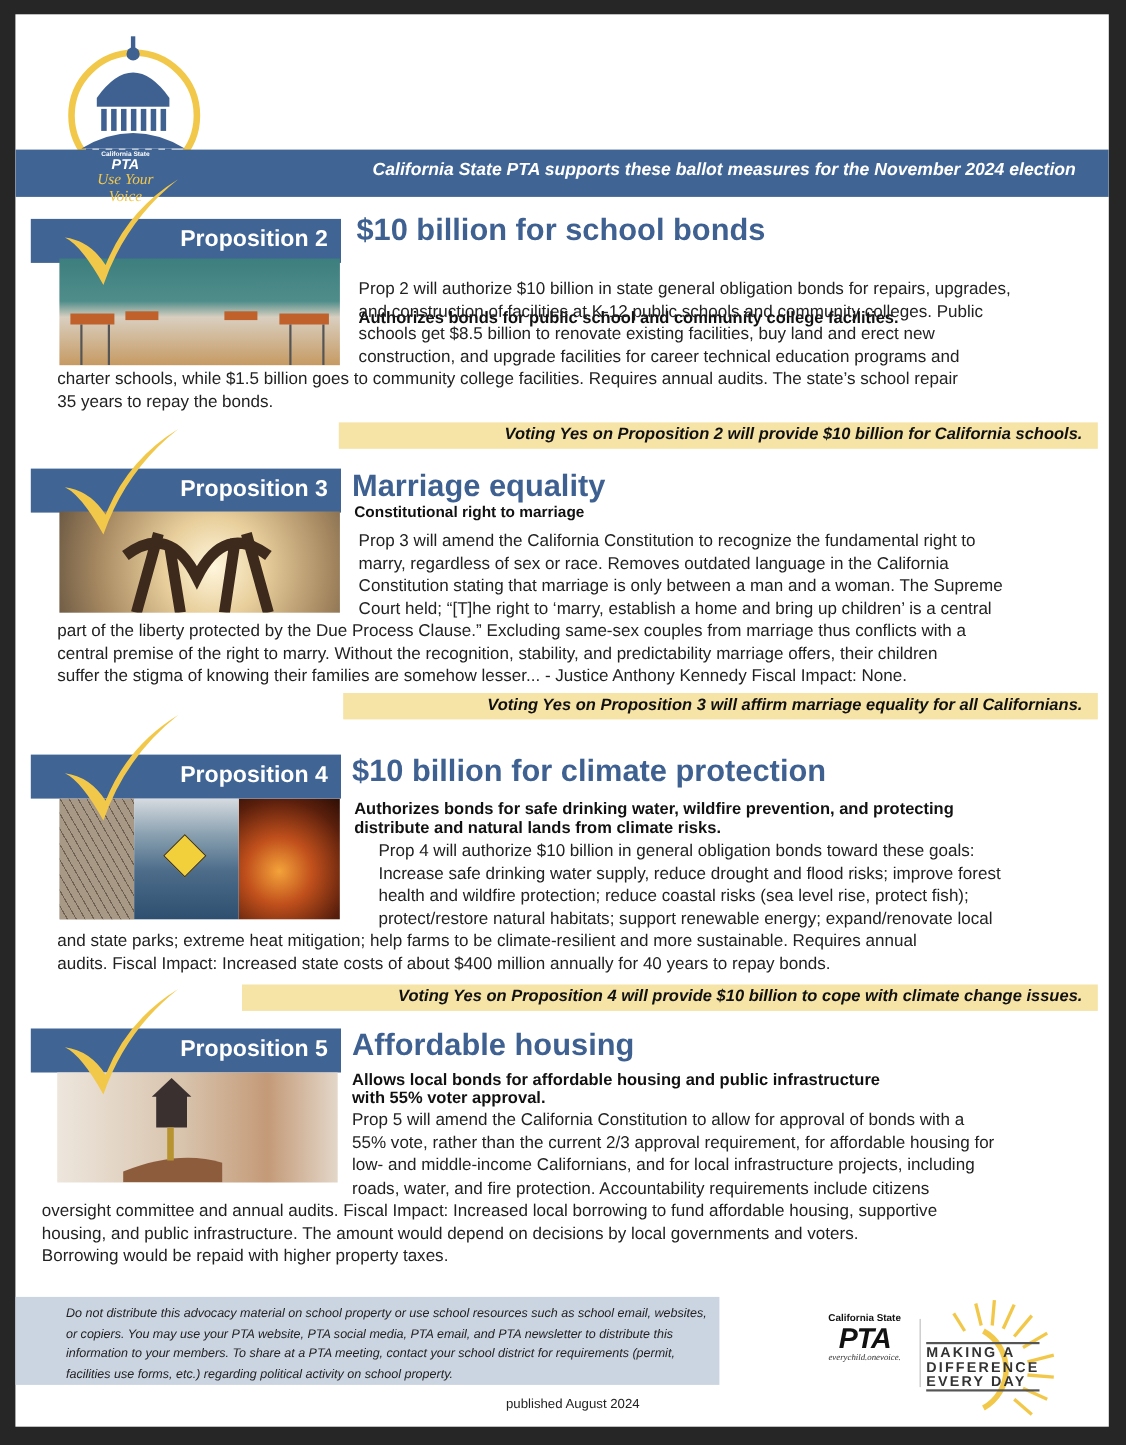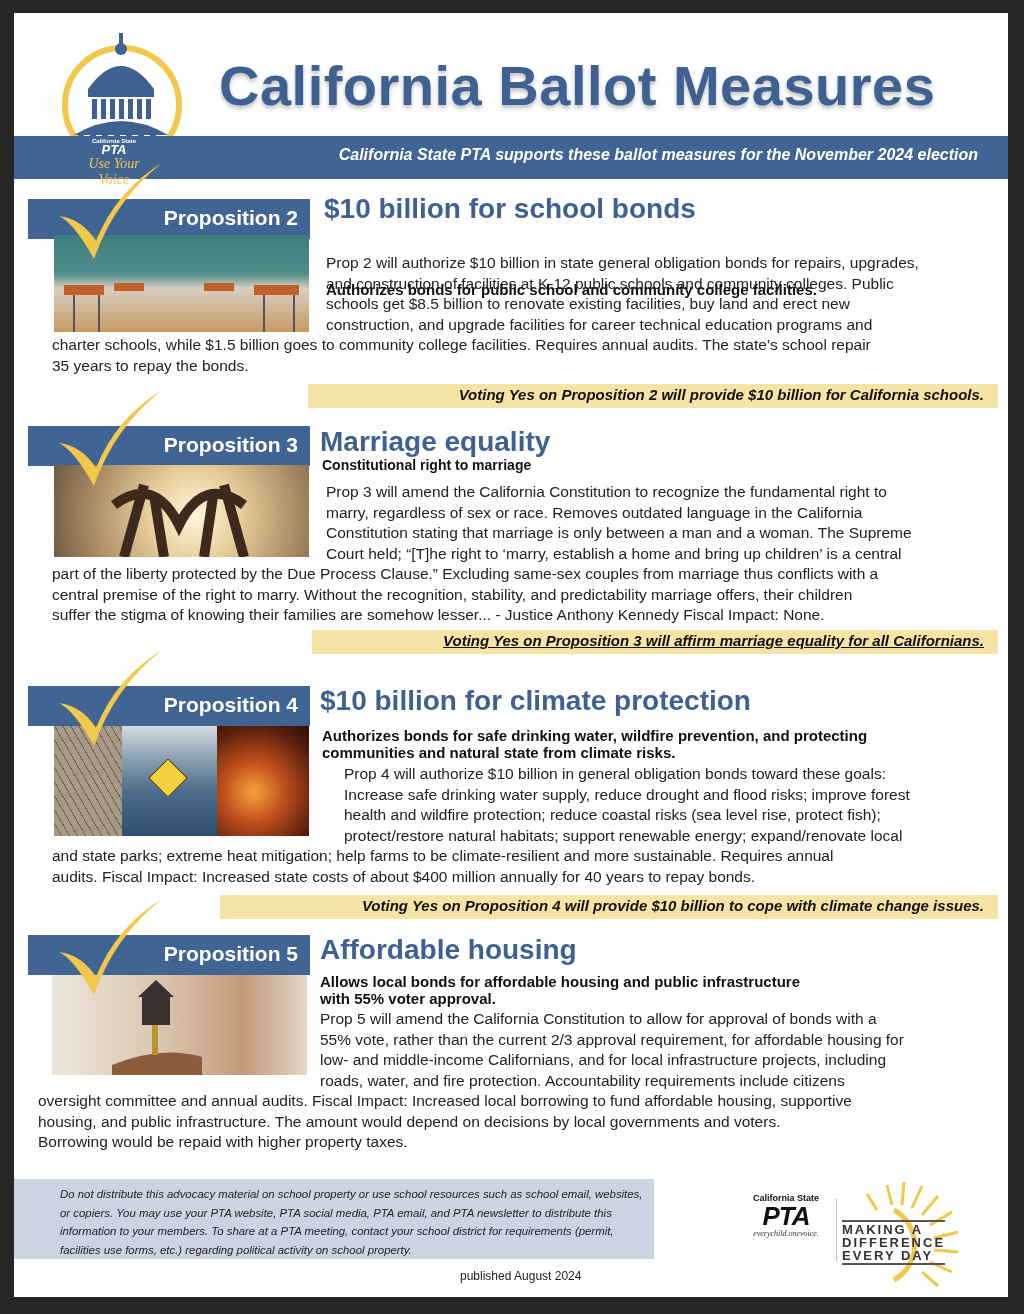--- a/index.html
+++ b/index.html
@@ -55,21 +55,20 @@
           <rect x="38" y="112" width="6" height="22"></rect>
         <rect x="50" y="112" width="6" height="22"></rect>
           <rect x="62" y="112" width="6" height="22"></rect>
         <rect x="74" y="112" width="6" height="22"></rect>
           <rect x="86" y="112" width="6" height="22"></rect>
         <rect x="98" y="112" width="6" height="22"></rect>
       </g>
     </svg>
   </div>
 
-  <div class="main-title">California Ballot Measures</div>
 
   <div class="banner">
     <div style="position:absolute;left:60px;top:2px;width:80px;text-align:center;color:#fff;">
       <div style="font-size:6px;font-weight:bold;">California State</div>
       <div style="font-size:13px;font-weight:bold;font-style:italic;line-height:12px;">PTA</div>
       <div style="font-size:14px;font-style:italic;color:#f2c84b;font-family:'Liberation Serif',serif;">Use Your Voice</div>
     </div>
     <div class="banner-text">California State PTA supports these ballot measures for the November 2024 election</div>
   </div>
 
@@ -126,39 +125,39 @@
     <div>Prop 3 will amend the California Constitution to recognize the fundamental right to</div>
     <div>marry, regardless of sex or race. Removes outdated language in the California</div>
     <div>Constitution stating that marriage is only between a man and a woman. The Supreme</div>
     <div>Court held; “[T]he right to ‘marry, establish a home and bring up children’ is a  central</div>
   </div>
   <div class="body-text" style="left:38px;top:551px;">
     <div>part of the liberty protected by the Due Process Clause.” Excluding same-sex couples from marriage thus conflicts with a</div>
     <div>central premise of the right to marry. Without the recognition, stability, and predictability marriage offers, their children</div>
     <div>suffer the stigma of knowing their families are somehow lesser...  - Justice Anthony Kennedy   Fiscal Impact: None.</div>
   </div>
-  <div class="callout" style="left:298px;top:617px;width:686px;height:24px;text-decoration:underline;">Voting Yes on Proposition 3 will affirm marriage equality for all Californians.</div>
+  <div class="callout" style="left:298px;top:617px;width:686px;height:24px;">Voting Yes on Proposition 3 will affirm marriage equality for all Californians.</div>
 
   <div class="prop-label" style="top:673px;">
       <span>Proposition 4</span>
     </div>
   <div class="photo" style="top:713px;height:110px;display:flex;">
     <div style="width:68px;background:repeating-linear-gradient(60deg,#a89886 0 6px,#6f6253 6px 7px),#9c8c7a;"></div>
     <div style="width:95px;background:linear-gradient(180deg,#d6dbe0 0%,#89a0b0 30%,#4c6c8a 60%,#2e4f6f 100%);position:relative;">
       <div style="position:absolute;left:32px;top:38px;width:26px;height:26px;background:#f2d03c;transform:rotate(45deg);border:1px solid #333;"></div>
     </div>
     <div style="flex:1;background:radial-gradient(circle at 40% 60%,#f4a33a 0%,#c1501c 35%,#5a1f0c 75%,#2c0e05 100%);"></div>
   </div>
   <svg class="check" style="left:40px;top:635px;" viewBox="0 0 110 110">
       <path d="M5 55 Q20 62 40 98 Q60 40 108 2 Q62 30 42 80 Q28 58 5 55 Z" fill="#f2c84b"></path>
     </svg>
   <div class="headline" style="left:306px;top:672px;">$10 billion for climate protection</div>
   <div class="subhead" style="left:308px;top:714px;">
     <div>Authorizes bonds for safe drinking water, wildfire prevention, and protecting</div>
-    <div>communities and natural state from climate risks.</div>
+    <div>distribute and natural lands from climate risks.</div>
   </div>
   <div class="body-text" style="left:308px;top:751px;margin-left:22px;">
     <div>Prop 4 will authorize $10 billion in general obligation bonds toward these goals:</div>
     <div>Increase safe drinking water supply, reduce drought and flood risks; improve forest</div>
     <div>health and wildfire protection; reduce coastal risks (sea level rise, protect fish);</div>
     <div>protect/restore natural habitats; support renewable energy; expand/renovate local</div>
   </div>
   <div class="body-text" style="left:38px;top:833px;">
     <div>and state parks; extreme heat mitigation; help farms to be climate-resilient and more sustainable. Requires annual</div>
     <div>audits. Fiscal Impact: Increased state costs of about $400 million annually for 40 years to repay bonds.</div>

